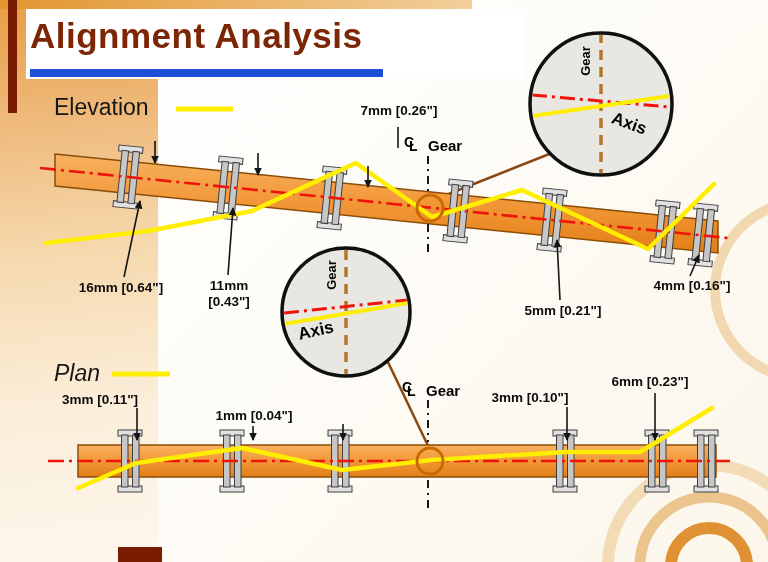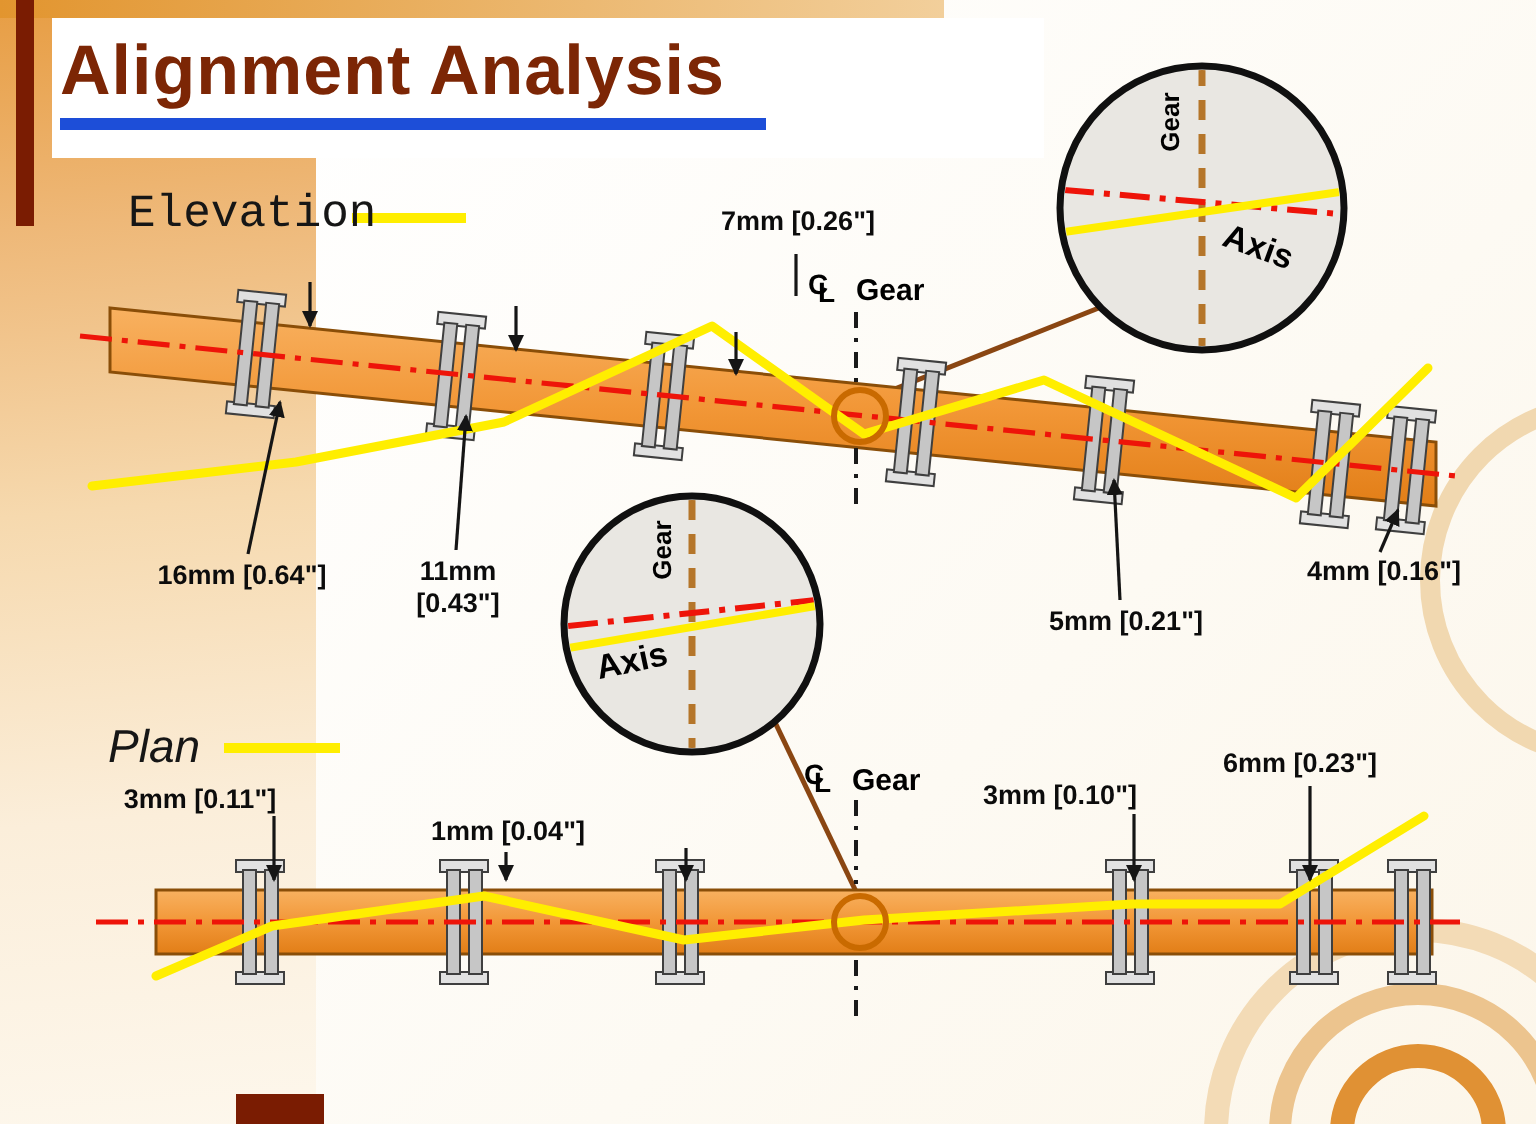--- a/index.html
+++ b/index.html
@@ -9,21 +9,21 @@
            background:linear-gradient(175deg,#e79d43 0%,#eeb878 20%,#f6d9ae 45%,#fbeeda 72%,#fdf7ec 100%);}
   .bg-main{position:absolute;left:158px;top:0;width:610px;height:562px;
            background:linear-gradient(135deg,#ffffff 0%,#fdfaf3 60%,#fcf6ea 100%);}
   .bg-top-strip{position:absolute;left:0;top:0;width:472px;height:9px;
            background:linear-gradient(90deg,#e2952f,#f2cf9b);}
   .title-backdrop{position:absolute;left:26px;top:9px;width:496px;height:70px;background:#ffffff;}
   .accent-bar-left{position:absolute;left:8px;top:0;width:9px;height:113px;background:#7a1c02;}
   .accent-bar-bottom{position:absolute;left:118px;top:547px;width:44px;height:15px;background:#7a1c02;}
   svg.canvas{position:absolute;left:0;top:0;}
   .title{position:absolute;left:30px;top:16px;font-size:35px;font-weight:bold;color:#7c2605;
-         letter-spacing:.5px;border-bottom:6px solid #1d4ed8;padding:0 20px 3px 0;white-space:nowrap;}
+         letter-spacing:.5px;border-bottom:8px solid #1d4ed8;padding:0 20px 13px 0;white-space:nowrap;}
   .section-label{position:absolute;font-size:23px;color:#161616;white-space:nowrap;}
   .lbl{position:absolute;color:#0c0c0c;font-weight:bold;font-size:13.5px;white-space:nowrap;
        text-align:center;transform:translateX(-50%);}
   .lbl.wrap{white-space:normal;width:64px;line-height:1.15;}
   .cl-group{position:absolute;display:flex;align-items:center;gap:8px;font-weight:bold;
             font-size:15px;color:#000;}
   .cl-sym{position:relative;width:16px;height:19px;display:inline-block;}
   .cl-sym .c{position:absolute;left:0;top:-2px;font-size:14px;}
   .cl-sym .l{position:absolute;left:5px;top:2px;font-size:14px;}
   .rot{position:absolute;transform-origin:center;white-space:nowrap;font-weight:bold;color:#000;}
@@ -149,21 +149,21 @@
       <g clip-path="url(#clipMid)">
         <line x1="346" y1="250" x2="346" y2="374" stroke="#b5762a" stroke-width="3.5" stroke-dasharray="10 7"></line>
         <line x1="284" y1="313" x2="408" y2="300" stroke="#ee1409" stroke-width="3" stroke-dasharray="15 5 3 5"></line>
         <line x1="284" y1="324" x2="408" y2="303" stroke="#ffee00" stroke-width="4"></line>
       </g>
     </g>
   </svg>
 
   <div class="title">Alignment Analysis</div>
 
-  <div class="section-label" style="left:64px;top:94px;font-family:Liberation Mono, monospace;">Elevation</div>
+  <div class="section-label" style="left:54px;top:94px;">Elevation</div>
   <div class="section-label" style="left:54px;top:360px;font-style:italic;">Plan</div>
 
   <div class="lbl" style="left:399px;top:103px;">7mm [0.26"]</div>
   <div class="lbl" style="left:121px;top:280px;">16mm [0.64"]</div>
   <div class="lbl wrap" style="left:229px;top:278px;">11mm [0.43"]</div>
   <div class="lbl" style="left:563px;top:303px;">5mm [0.21"]</div>
   <div class="lbl" style="left:692px;top:278px;">4mm [0.16"]</div>
 
   <div class="lbl" style="left:100px;top:392px;">3mm [0.11"]</div>
   <div class="lbl" style="left:254px;top:408px;">1mm [0.04"]</div>

